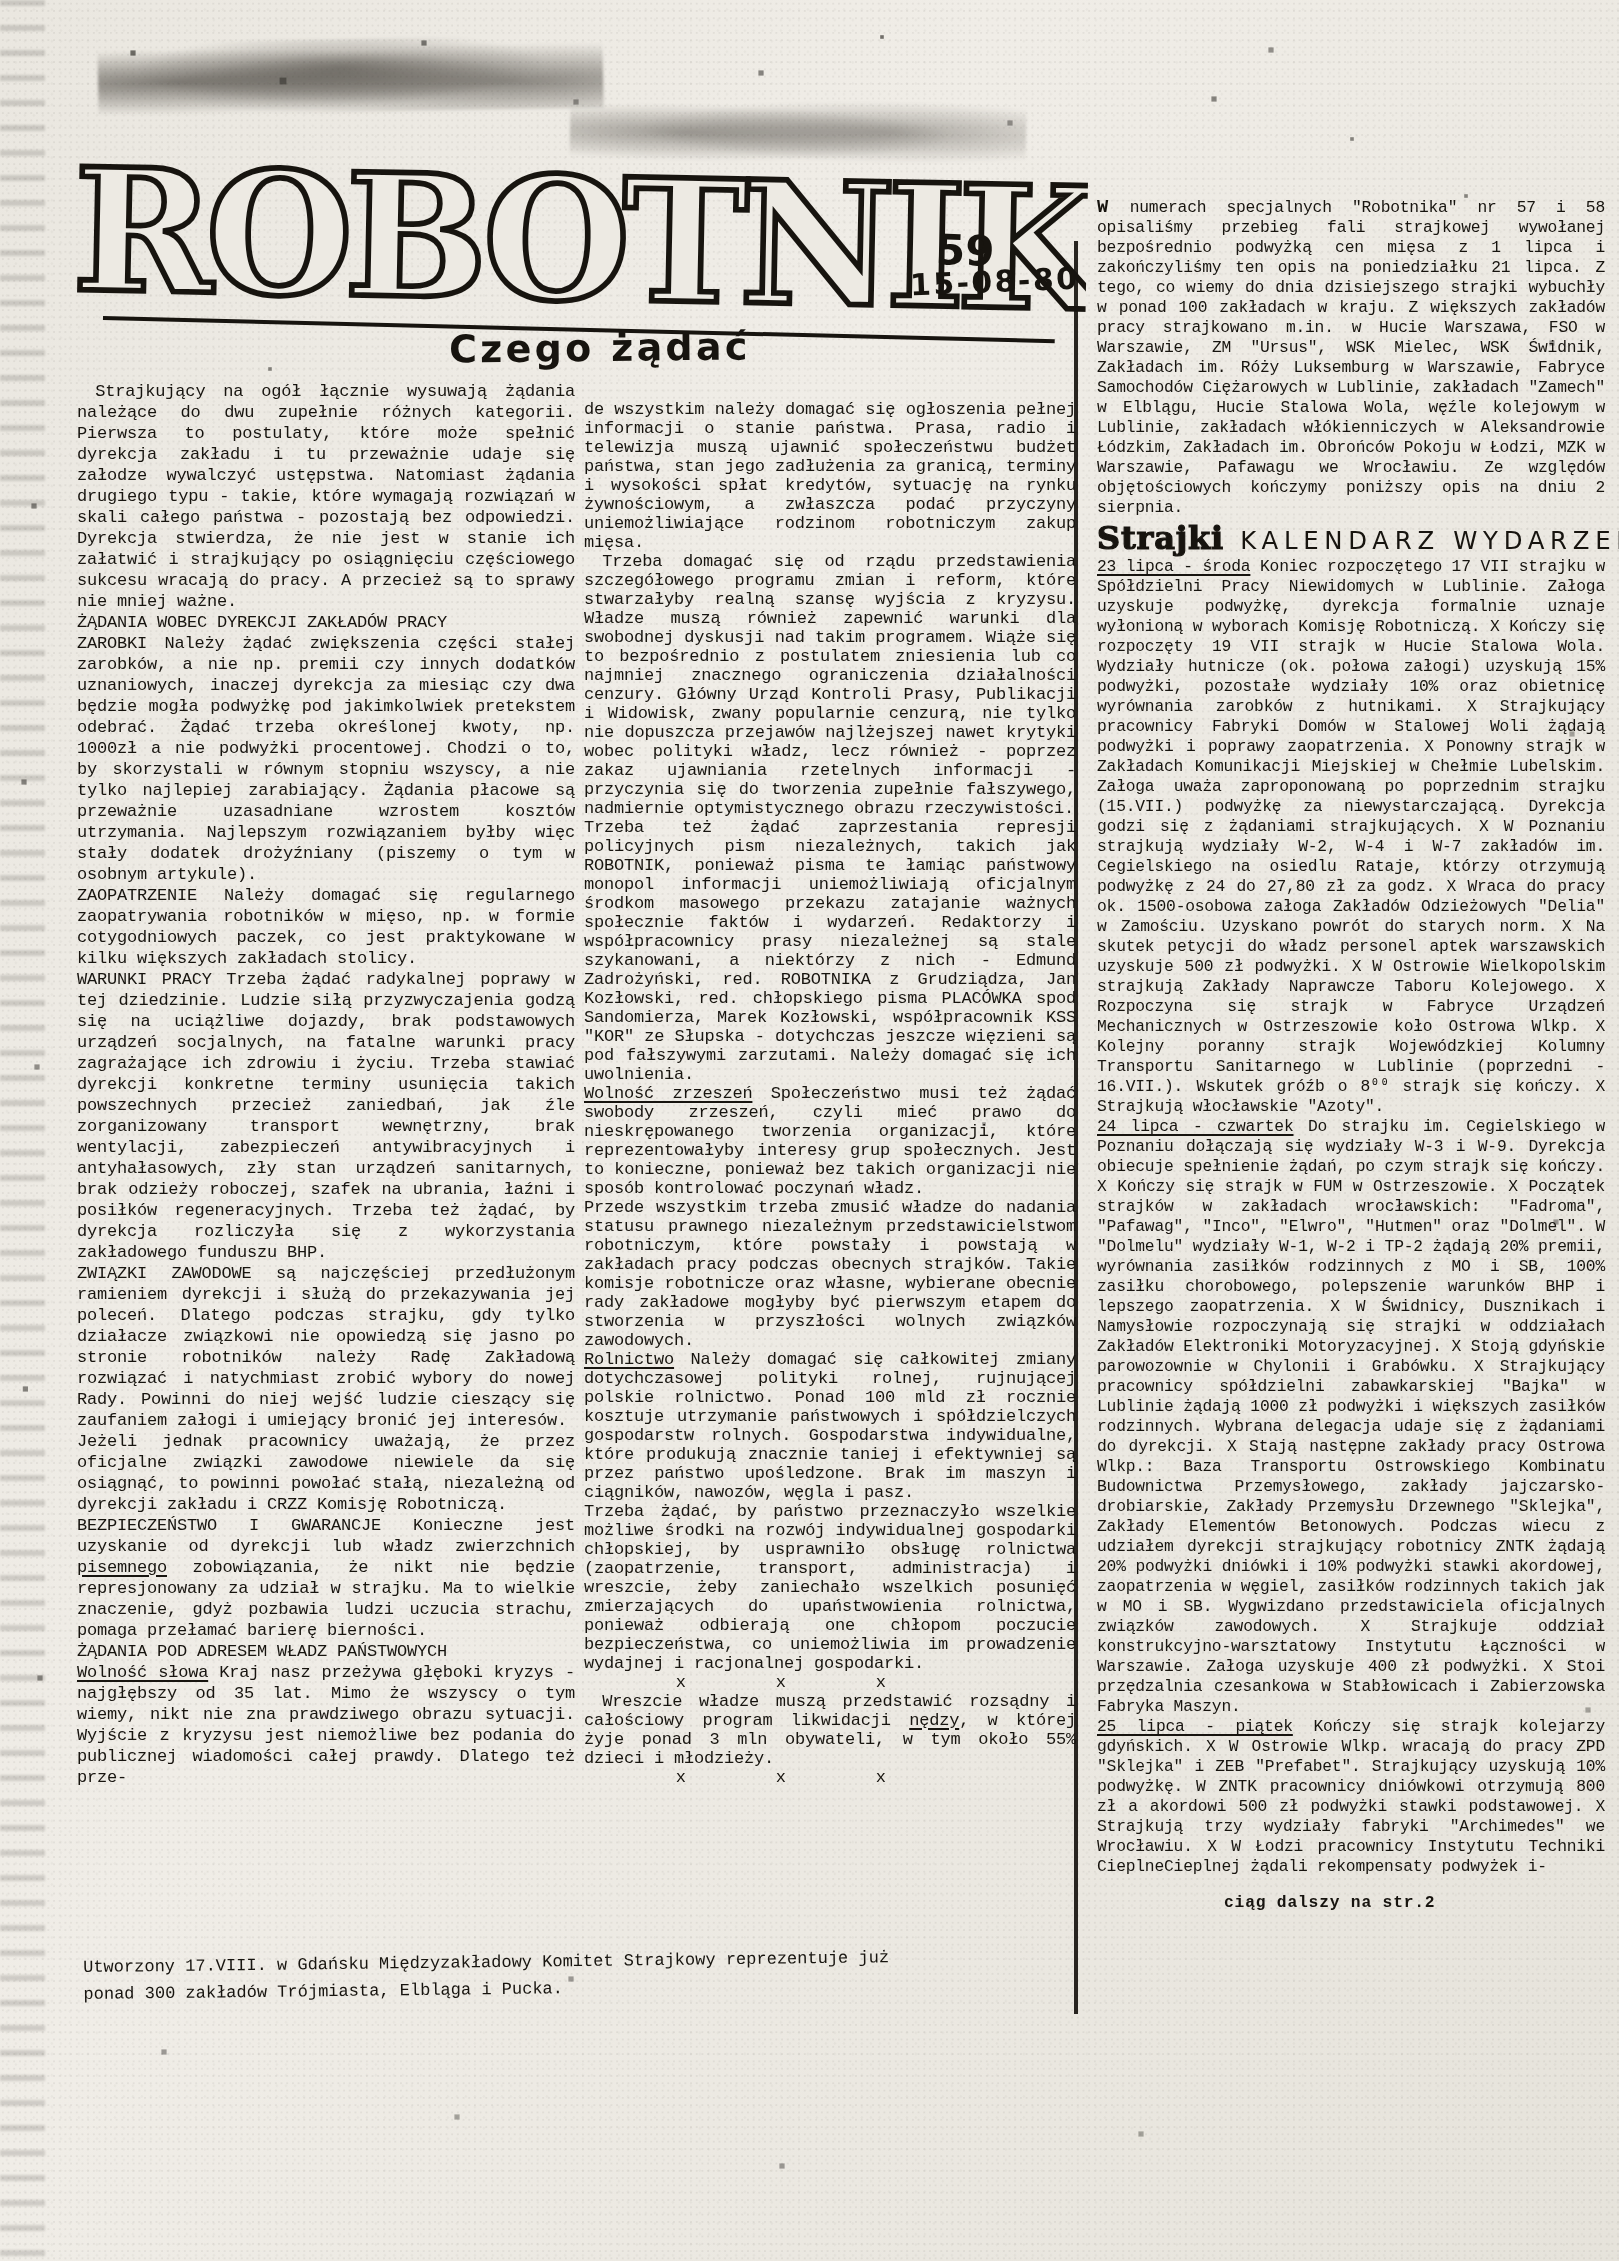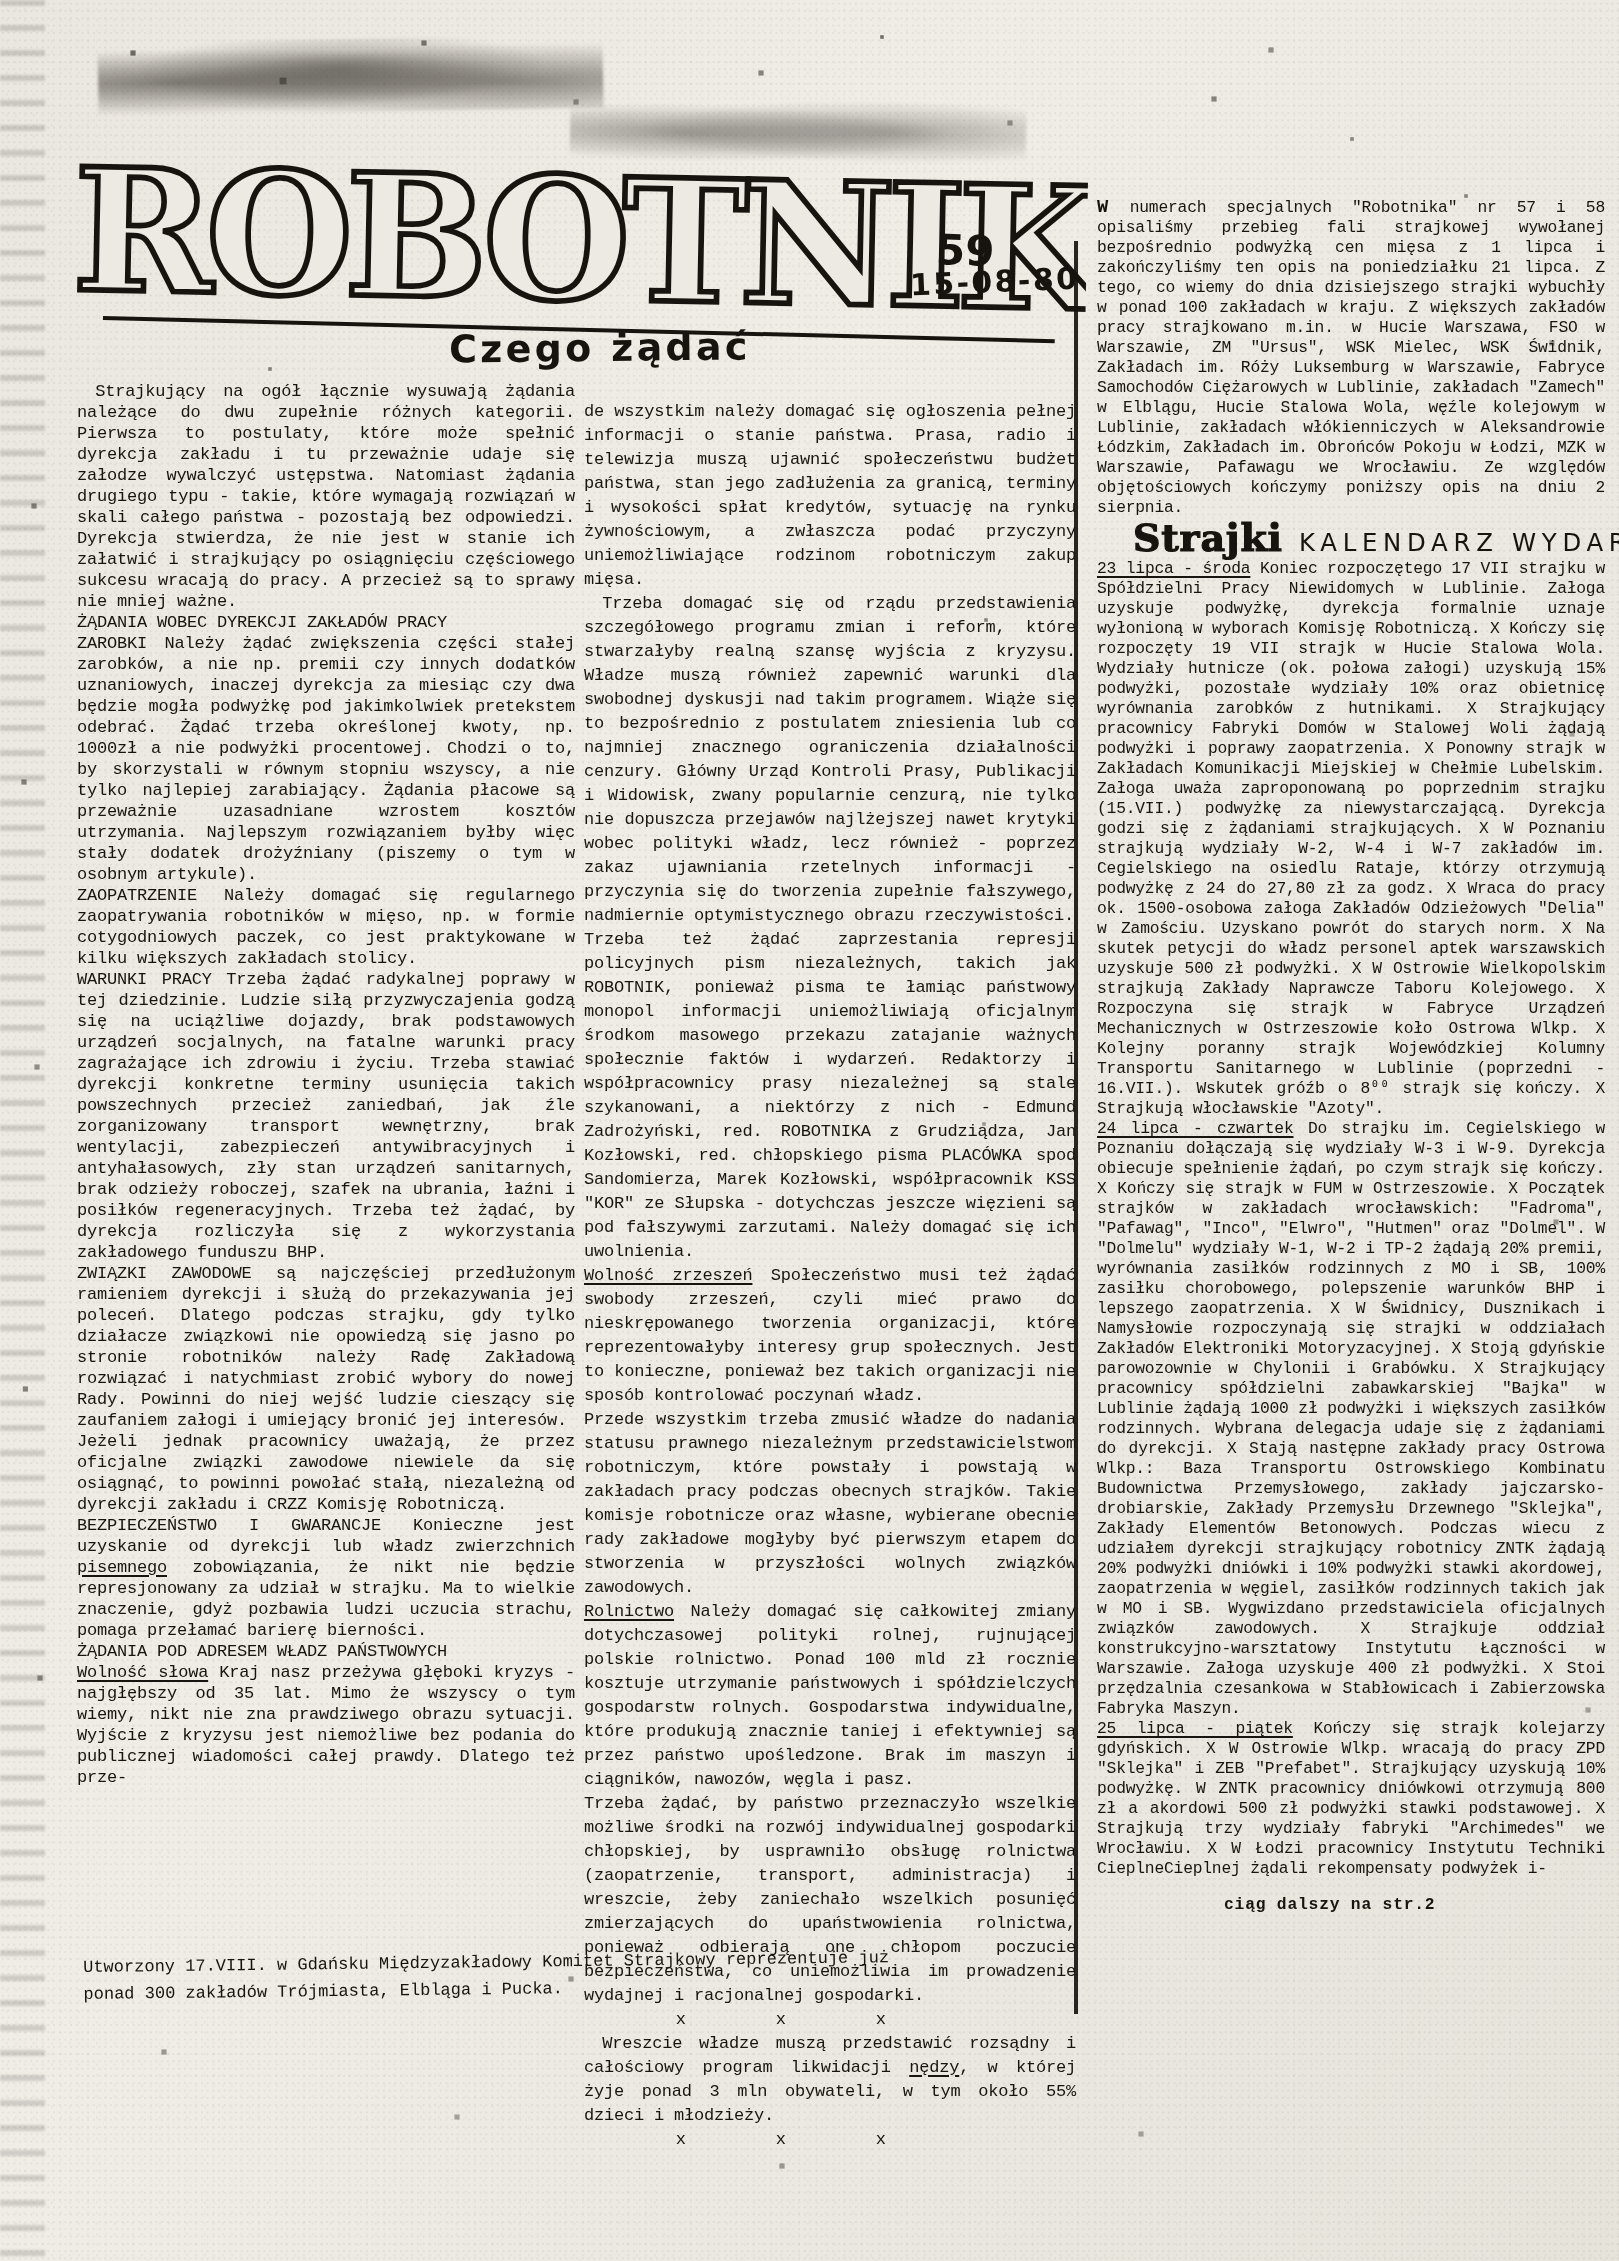--- a/index.html
+++ b/index.html
@@ -44,31 +44,31 @@
         transform:rotate(2deg);}
   .issue-date{position:absolute;left:910px;top:264px;font:bold 30px "DejaVu Sans","Liberation Sans",sans-serif;
         letter-spacing:2.4px;transform:rotate(-2.4deg);}
   .mast-rule{position:absolute;left:103px;top:316px;width:952px;height:4.1px;background:#17140f;
         transform:rotate(1.4deg);transform-origin:left center;}
   .article-title{position:absolute;left:449px;top:326px;font:600 38px "DejaVu Sans","Liberation Sans",sans-serif;
         letter-spacing:3.3px;transform:rotate(-0.6deg);}
   
   .col{position:absolute;text-align:justify;}
   #col-left{left:77px;top:381px;width:498px;font-size:17px;line-height:21px;letter-spacing:-0.2px;}
-  #col-mid{left:584px;top:400px;width:492px;font-size:17px;line-height:24px;letter-spacing:-0.2px;}
+  #col-mid{left:584px;top:400px;width:492px;font-size:17px;line-height:19px;letter-spacing:-0.2px;}
   #col-right{left:1097px;top:197px;width:508px;font-size:16.3px;line-height:20px;letter-spacing:-0.2px;}
   .para{margin:0;}
   .ind{text-indent:1.8ch;}
   .caps{text-align:left;}
   .xsep{white-space:pre;text-align:left;padding-left:9ch;}
   span.u{text-decoration:underline;text-decoration-thickness:1.6px;text-underline-offset:3.3px;}
   span.lead{font-weight:bold;font-size:1.15em;}
   .cal-title{display:flex;align-items:baseline;gap:16.3px;margin:9.8px 0 6.5px 0;}
-  .cal-strajki{font-family:"DejaVu Serif","Liberation Serif",serif;font-weight:900;font-size:38px;
-        letter-spacing:0.8px;margin-left:36px;-webkit-text-stroke:1.2px #17140f;}
+  .cal-strajki{font-family:"DejaVu Serif","Liberation Serif",serif;font-weight:900;font-size:32px;
+        letter-spacing:0.8px;-webkit-text-stroke:1.2px #17140f;}
   .cal-rest{font-family:"DejaVu Sans","Liberation Sans",sans-serif;font-weight:400;font-size:24.4px;
         letter-spacing:5.7px;white-space:nowrap;}
   .v-rule{position:absolute;left:1074px;top:241px;width:4.1px;height:1773px;background:#17140f;opacity:.92;}
   .bottom-note{position:absolute;left:83px;top:1954px;width:1058px;font-size:17px;line-height:27px;
         transform:rotate(-0.7deg);transform-origin:left top;white-space:nowrap;}
   .continuation{font-weight:bold;margin-top:16px;padding-left:13ch;text-align:left;letter-spacing:0.8px;}
 </style>
 </head>
 <body>
 

